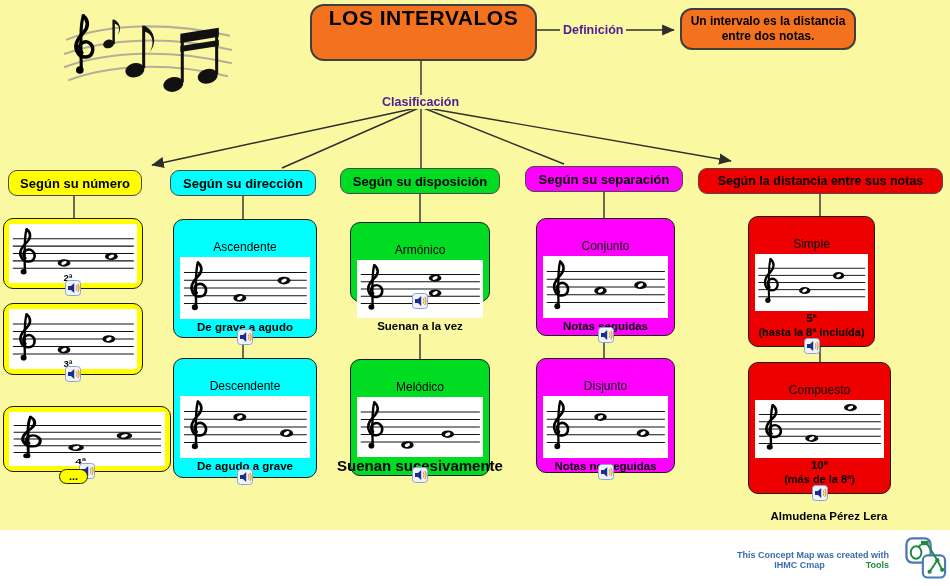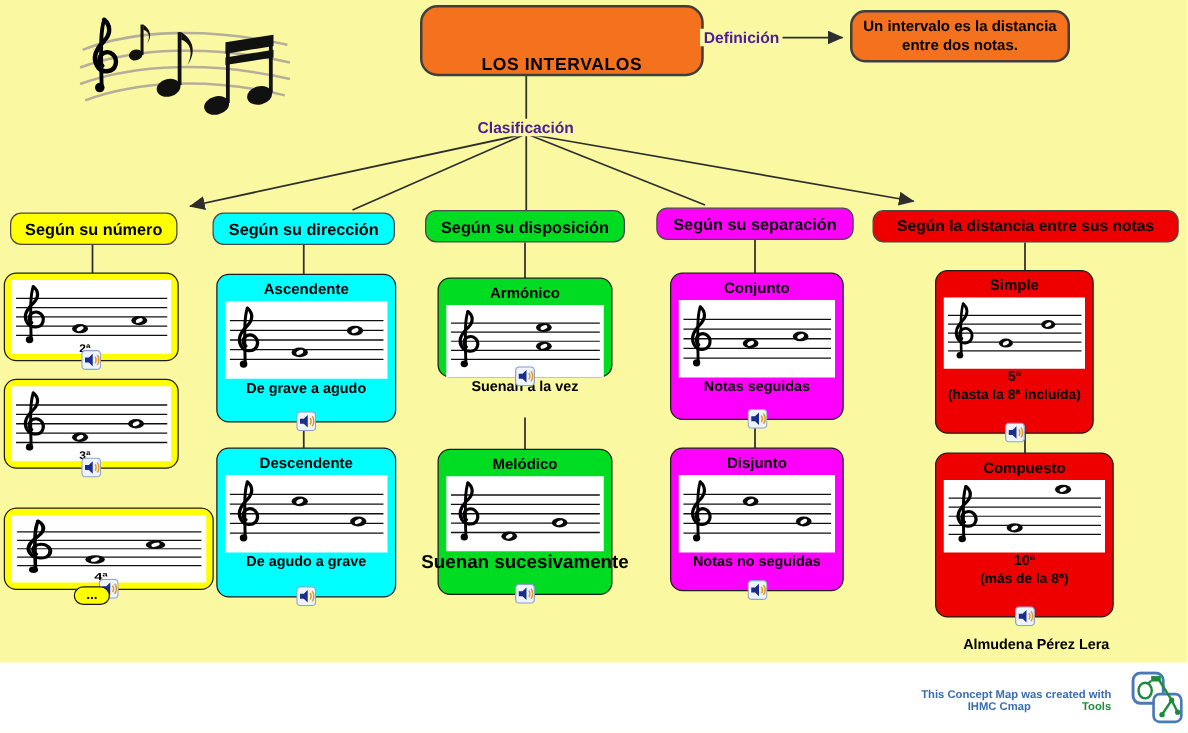--- a/index.html
+++ b/index.html
@@ -2,35 +2,35 @@
 <html><head>
 <meta charset="utf-8">
 <style>
   html,body{margin:0;padding:0;background:#fff;}
   .page{position:relative;width:950px;height:586px;background:#fff;overflow:hidden;
         font-family:"Liberation Sans","DejaVu Sans",sans-serif;}
   .canvas{position:absolute;left:0;top:0;width:950px;height:530px;background:#FAF8A1;}
   .lines{position:absolute;left:0;top:0;width:950px;height:586px;z-index:1;pointer-events:none;}
 
   .node-title{position:absolute;left:310px;top:4px;width:223px;height:53px;background:#F4721E;
-    border:2px solid #3f3f3f;border-radius:14px;display:flex;align-items:flex-end;justify-content:center;
-    font-size:14px;font-weight:bold;color:#000;z-index:2;letter-spacing:.5px;margin-left:26px;}
+    border:2px solid #3f3f3f;border-radius:14px;display:flex;align-items:flex-start;justify-content:center;
+    font-size:21px;font-weight:bold;color:#000;z-index:2;letter-spacing:.5px;}
   .node-def{position:absolute;left:680px;top:8px;width:176px;height:42px;background:#F4721E;
     border:2px solid #3f3f3f;border-radius:12px;display:flex;align-items:center;justify-content:center;
     text-align:center;font-size:12px;font-weight:bold;color:#000;z-index:2;line-height:1.25;padding:0 6px;box-sizing:border-box;}
   .link-label{position:absolute;background:#FAF8A1;color:#4c1d95;font-size:12.5px;z-index:3;padding:0 3px;font-weight:bold;}
   .lbl-def{left:560px;top:23px;}
   .lbl-cls{left:379px;top:95px;}
 
   .cat-header{position:absolute;height:26px;border:1.6px solid #4a4a4a;border-radius:9px;z-index:2;
     display:flex;align-items:center;justify-content:center;font-weight:bold;font-size:13px;color:#000;
     box-sizing:border-box;white-space:nowrap;}
   .box{position:absolute;border:1.6px solid #1c1c1c;border-radius:10px;z-index:2;box-sizing:border-box;
     display:flex;flex-direction:column;align-items:center;}
-  .box-title{height:19px;line-height:19px;margin-top:2px;font-weight:bold;font-size:12px;color:#000;}
+  .box-title{height:19px;line-height:19px;margin-top:18px;font-weight:normal;font-size:12px;color:#000;}
   .staff-wrap{width:calc(100% - 12px);height:62px;background:#fff;}
   .staff-wrap svg{width:100%;height:100%;display:block;}
   .box-caption{height:17px;line-height:17px;font-weight:bold;font-size:11.5px;color:#000;white-space:nowrap;}
   .box-caption2{height:14px;line-height:13px;font-weight:bold;font-size:11px;color:#000;white-space:nowrap;}
   .plain-box .staff-wrap{width:calc(100% - 10px);height:calc(100% - 10px);margin-top:5px;}
 
   .audio-btn{position:absolute;left:50%;bottom:-8px;transform:translateX(-50%);width:16px;height:16px;
     z-index:4;cursor:pointer;}
   .audio-btn svg{width:16px;height:16px;display:block;}
 

